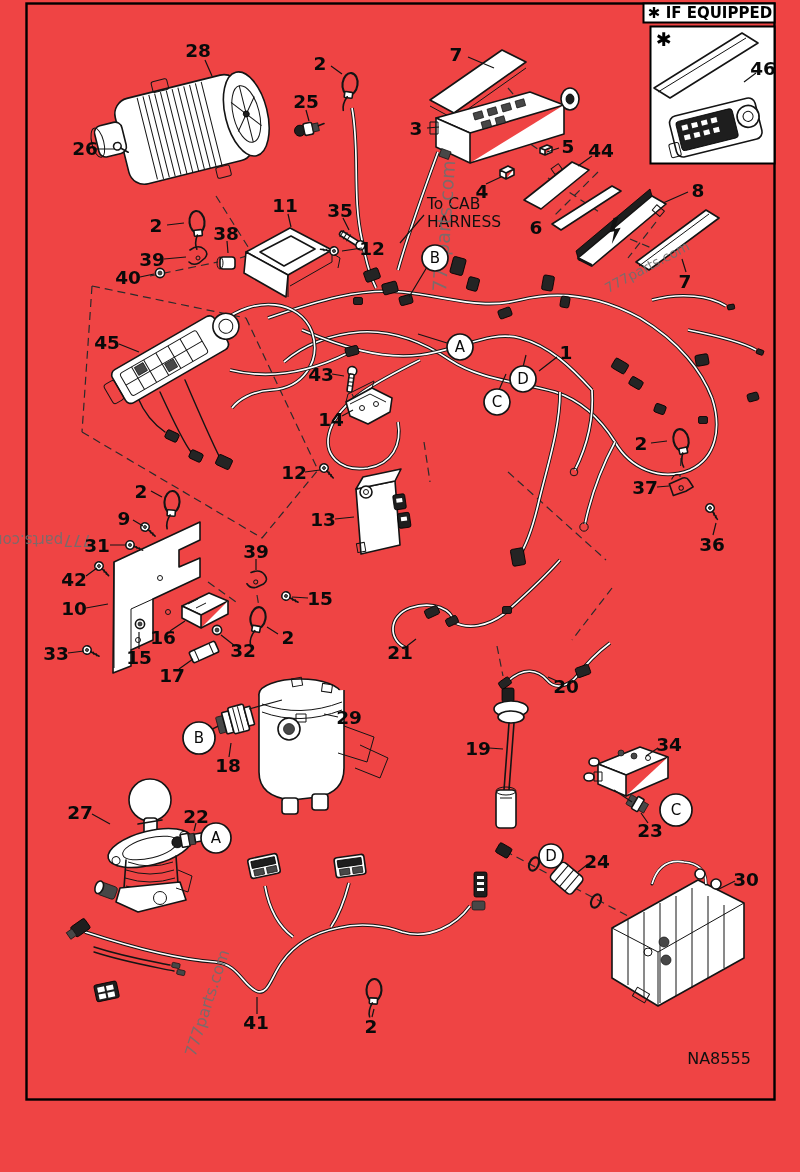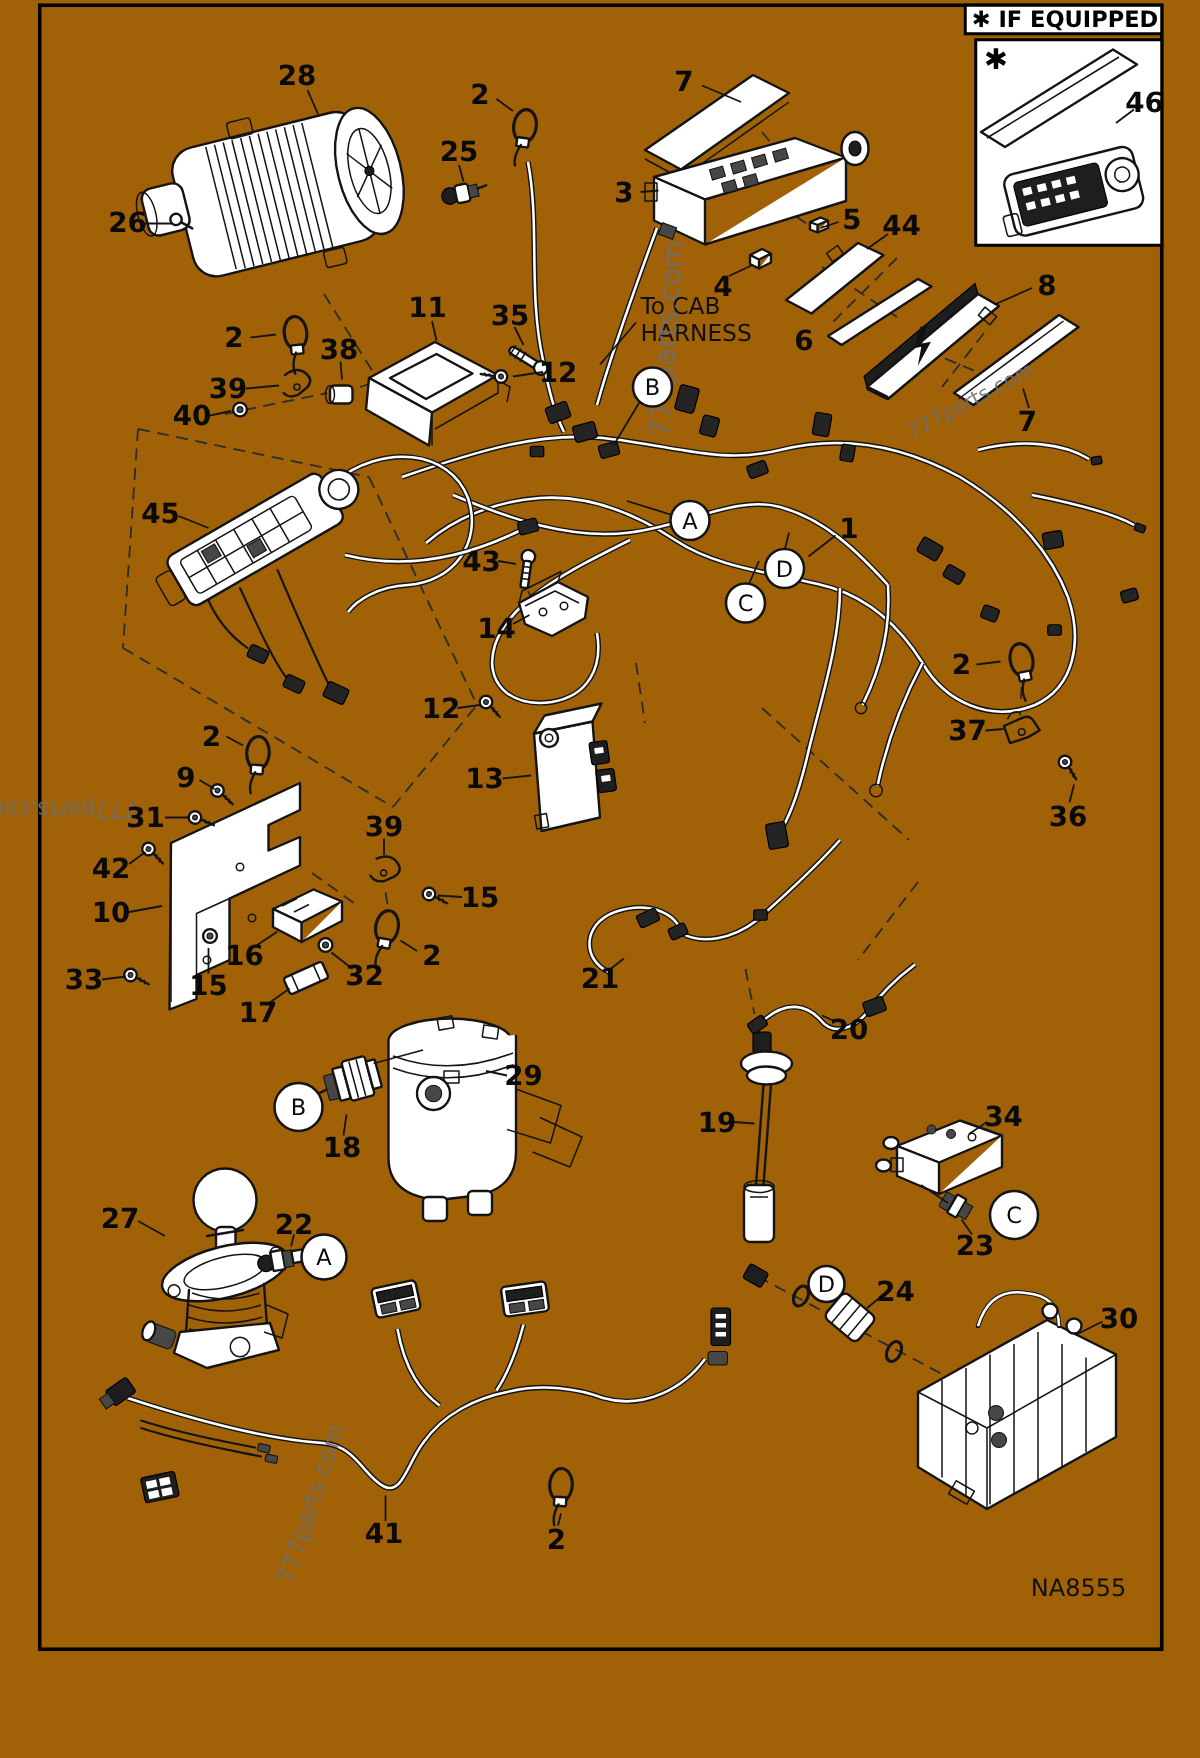--- a/index.html
+++ b/index.html
@@ -1,16 +1,16 @@
 <!DOCTYPE html>
 <html><head>
 <meta charset="utf-8">
 <style>
   html,body{margin:0;padding:0;background:#fff;}
-  .page{position:relative;width:800px;height:1172px;background:#a16207;overflow:hidden;
+  .page{position:relative;width:800px;height:1172px;background:#ef4444;overflow:hidden;
         font-family:"DejaVu Sans","Liberation Sans",sans-serif;}
   svg{position:absolute;left:0;top:0;}
   .ln{fill:#fff;stroke:#141414;stroke-width:1.6;stroke-linejoin:round;}
   .lnf{fill:none;stroke:#141414;stroke-width:1.6;stroke-linejoin:round;stroke-linecap:round;}
   .ln2{fill:none;stroke:#141414;stroke-width:1;stroke-linejoin:round;}
   .thk{fill:none;stroke:#141414;stroke-width:3;stroke-linecap:round;}
   .dark{fill:#1e1e1e;stroke:#000;stroke-width:.8;}
   .dark2{fill:#474747;stroke:#111;stroke-width:.7;}
   .blob{fill:#242424;stroke:#000;stroke-width:.8;}
   .pin{fill:#fff;stroke:none;}

